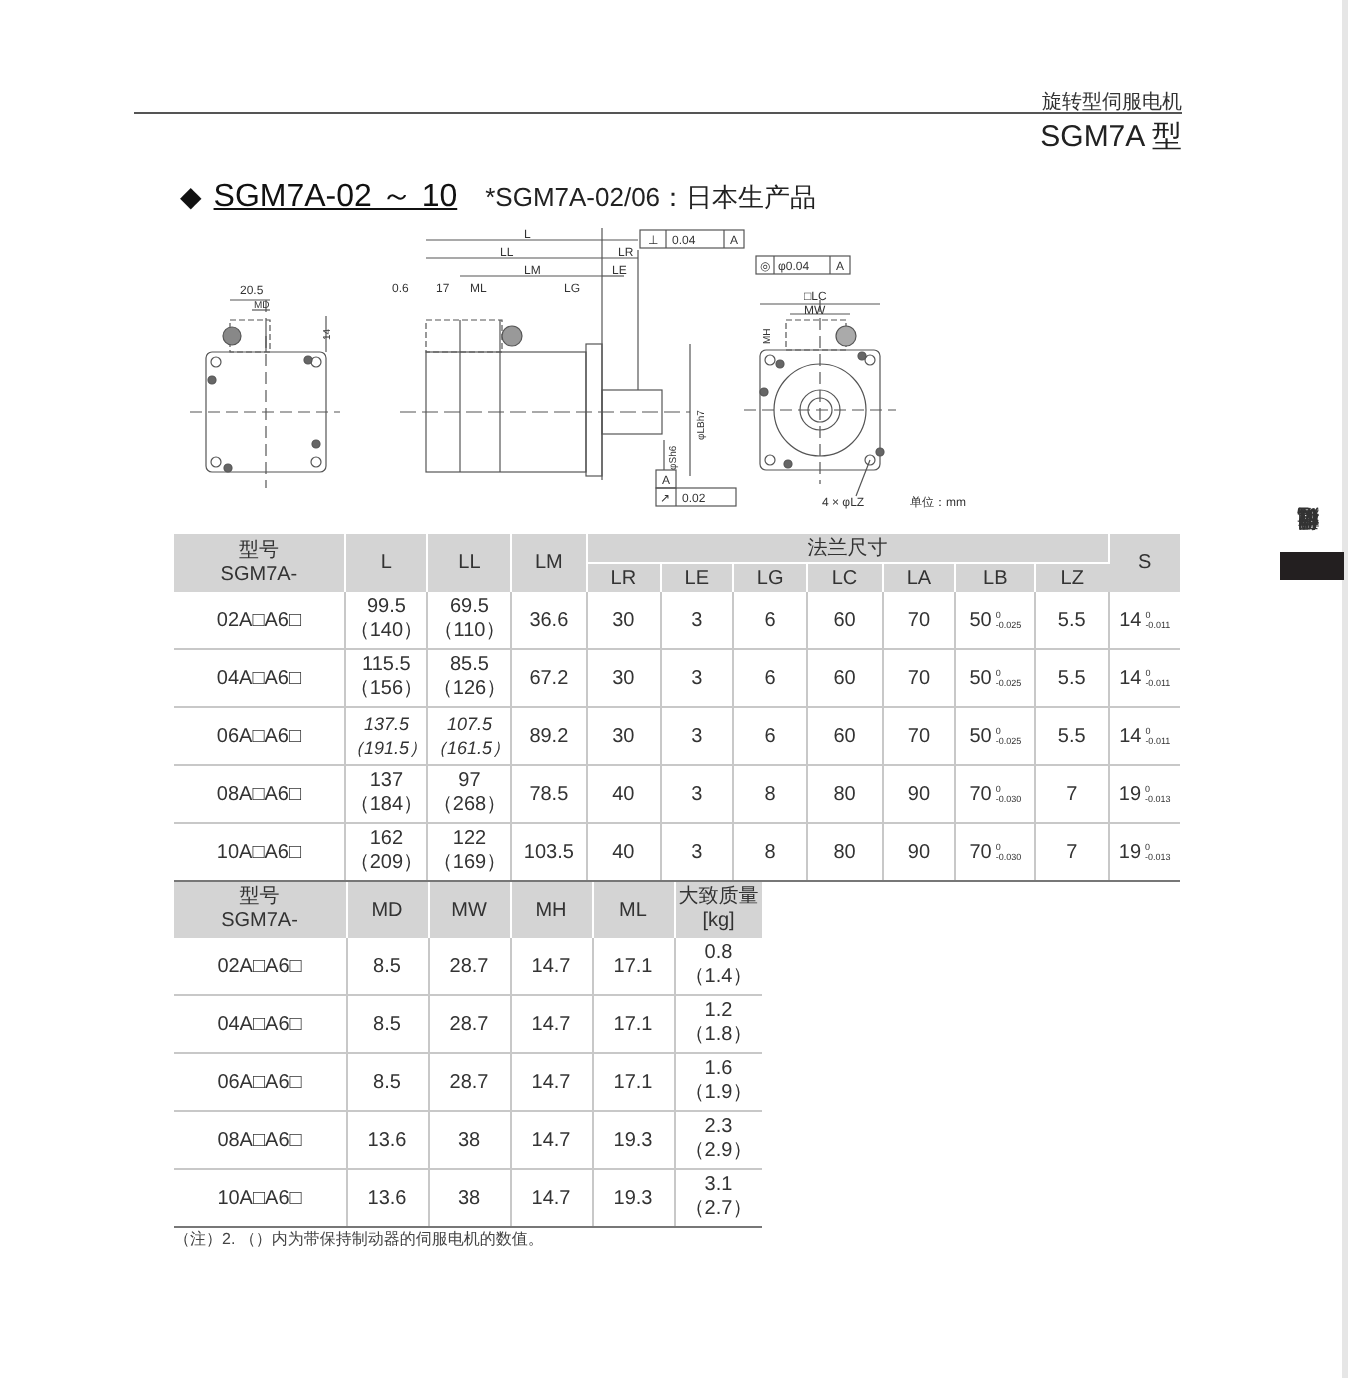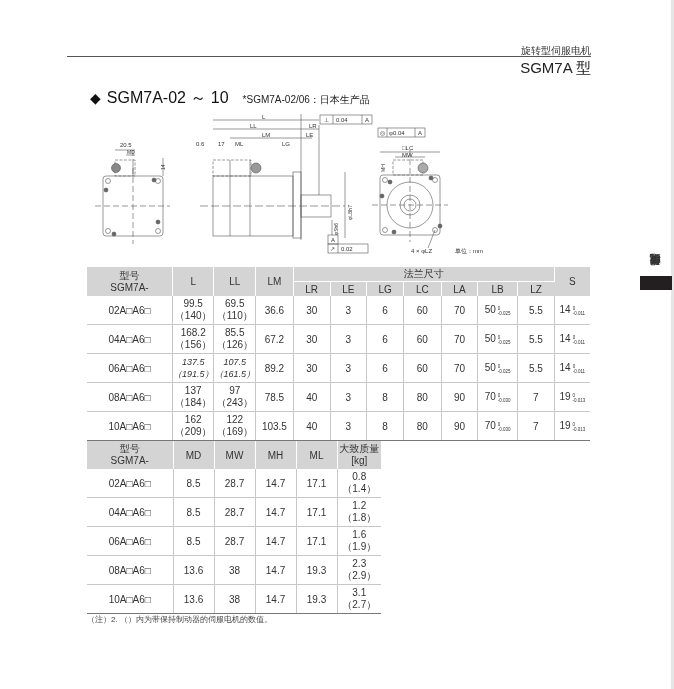--- a/index.html
+++ b/index.html
@@ -14,22 +14,22 @@
   .hdr-bot { position: absolute; right: 83px; top: 59px; font-size: 15px; color: #222; }
   .side-label {
     position: absolute; left: 648px; top: 154px; width: 16px; height: 120px;
     writing-mode: vertical-rl; transform: rotate(180deg);
     font-size: 11px; color: #333; text-align: left; letter-spacing: 0px;
   }
   .side-bar { position: absolute; left: 640px; top: 276px; width: 32px; height: 14px; background: #231f20; }
 
   .title { position: absolute; left: 90px; top: 88px; display: flex; align-items: baseline; gap: 6px; }
   .title .diamond { font-size: 14px; color: #111; }
-  .title .main { font-size: 16px; color: #111; }
-  .title .note { font-size: 10px; color: #222; margin-left: 8px; }
+  .title .main { font-size: 16px; color: #111; text-decoration: underline; }
+  .title .note { font-size: 13px; color: #222; margin-left: 8px; }
 
   .drawing { position: absolute; left: 90px; top: 110px; width: 430px; height: 150px; }
   .drawing svg { width: 430px; height: 150px; }
   .drawing text { font-family: "Liberation Sans", sans-serif; fill: #333; }
 
   table { border-collapse: collapse; position: absolute; font-size: 10px; color: #333; }
   th, td { text-align: center; padding: 0; }
   thead th { background: #d4d4d4; font-weight: normal; color: #333; border-right: 1px solid #fff; }
   thead th:last-child { border-right: none; }
   tbody td { border-right: 1px solid #c8c8c8; border-bottom: 1px solid #c8c8c8; }
@@ -212,21 +212,21 @@
         <td>3</td>
       <td>6</td>
         <td>60</td>
         <td>70</td>
       <td><span>50</span><span class="tol"><span>0</span><br><span>-0.025</span></span></td>
       <td>5.5</td>
       <td><span>14</span><span class="tol"><span>0</span><br><span>-0.011</span></span></td>
     </tr>
     <tr>
       <td>04A□A6□</td>
-      <td class="two"><span>168.2</span><br><span>（156）</span></td>
+      <td class="two"><span>115.5</span><br><span>（156）</span></td>
       <td class="two"><span>85.5</span><br><span>（126）</span></td>
       <td>67.2</td>
         <td>30</td>
         <td>3</td>
       <td>6</td>
         <td>60</td>
         <td>70</td>
       <td><span>50</span><span class="tol"><span>0</span><br><span>-0.025</span></span></td>
       <td>5.5</td>
       <td><span>14</span><span class="tol"><span>0</span><br><span>-0.011</span></span></td>
@@ -241,21 +241,21 @@
       <td>6</td>
         <td>60</td>
         <td>70</td>
       <td><span>50</span><span class="tol"><span>0</span><br><span>-0.025</span></span></td>
       <td>5.5</td>
       <td><span>14</span><span class="tol"><span>0</span><br><span>-0.011</span></span></td>
     </tr>
     <tr>
       <td>08A□A6□</td>
       <td class="two"><span>137</span><br><span>（184）</span></td>
-      <td class="two"><span>97</span><br><span>（243）</span></td>
+      <td class="two"><span>97</span><br><span>（268）</span></td>
       <td>78.5</td>
         <td>40</td>
         <td>3</td>
       <td>8</td>
         <td>80</td>
         <td>90</td>
       <td><span>70</span><span class="tol"><span>0</span><br><span>-0.030</span></span></td>
       <td>7</td>
       <td><span>19</span><span class="tol"><span>0</span><br><span>-0.013</span></span></td>
     </tr>

